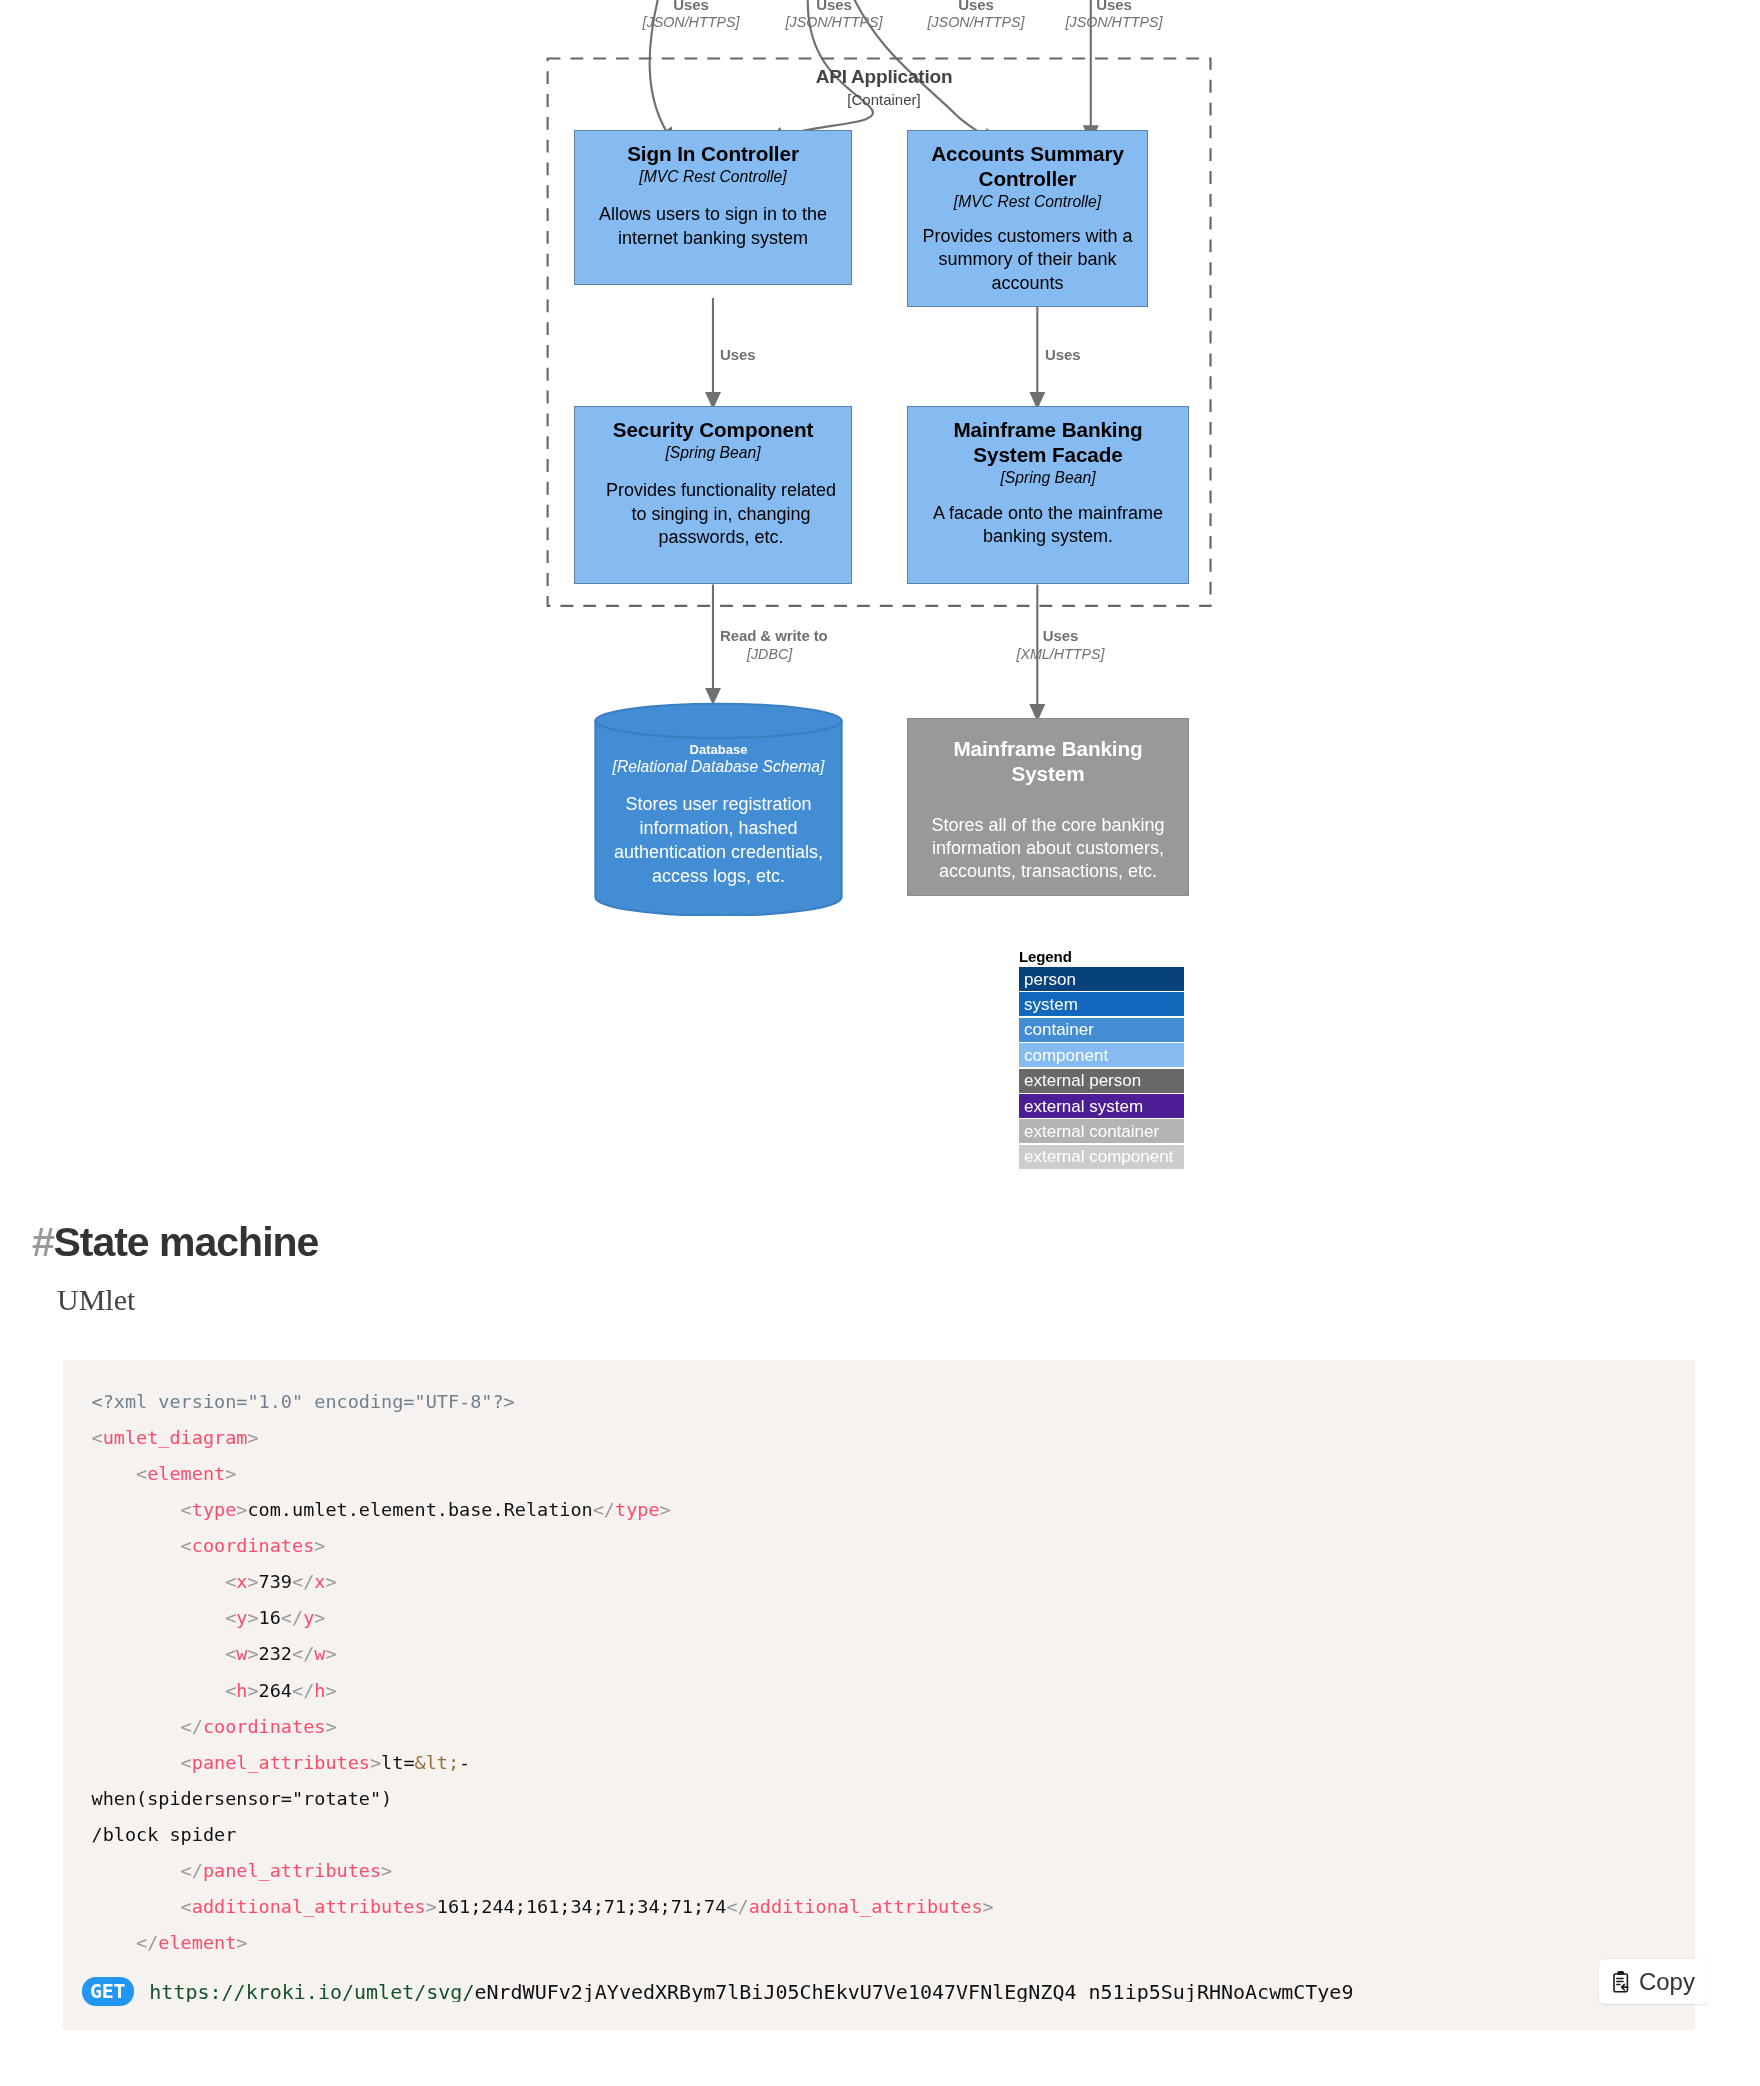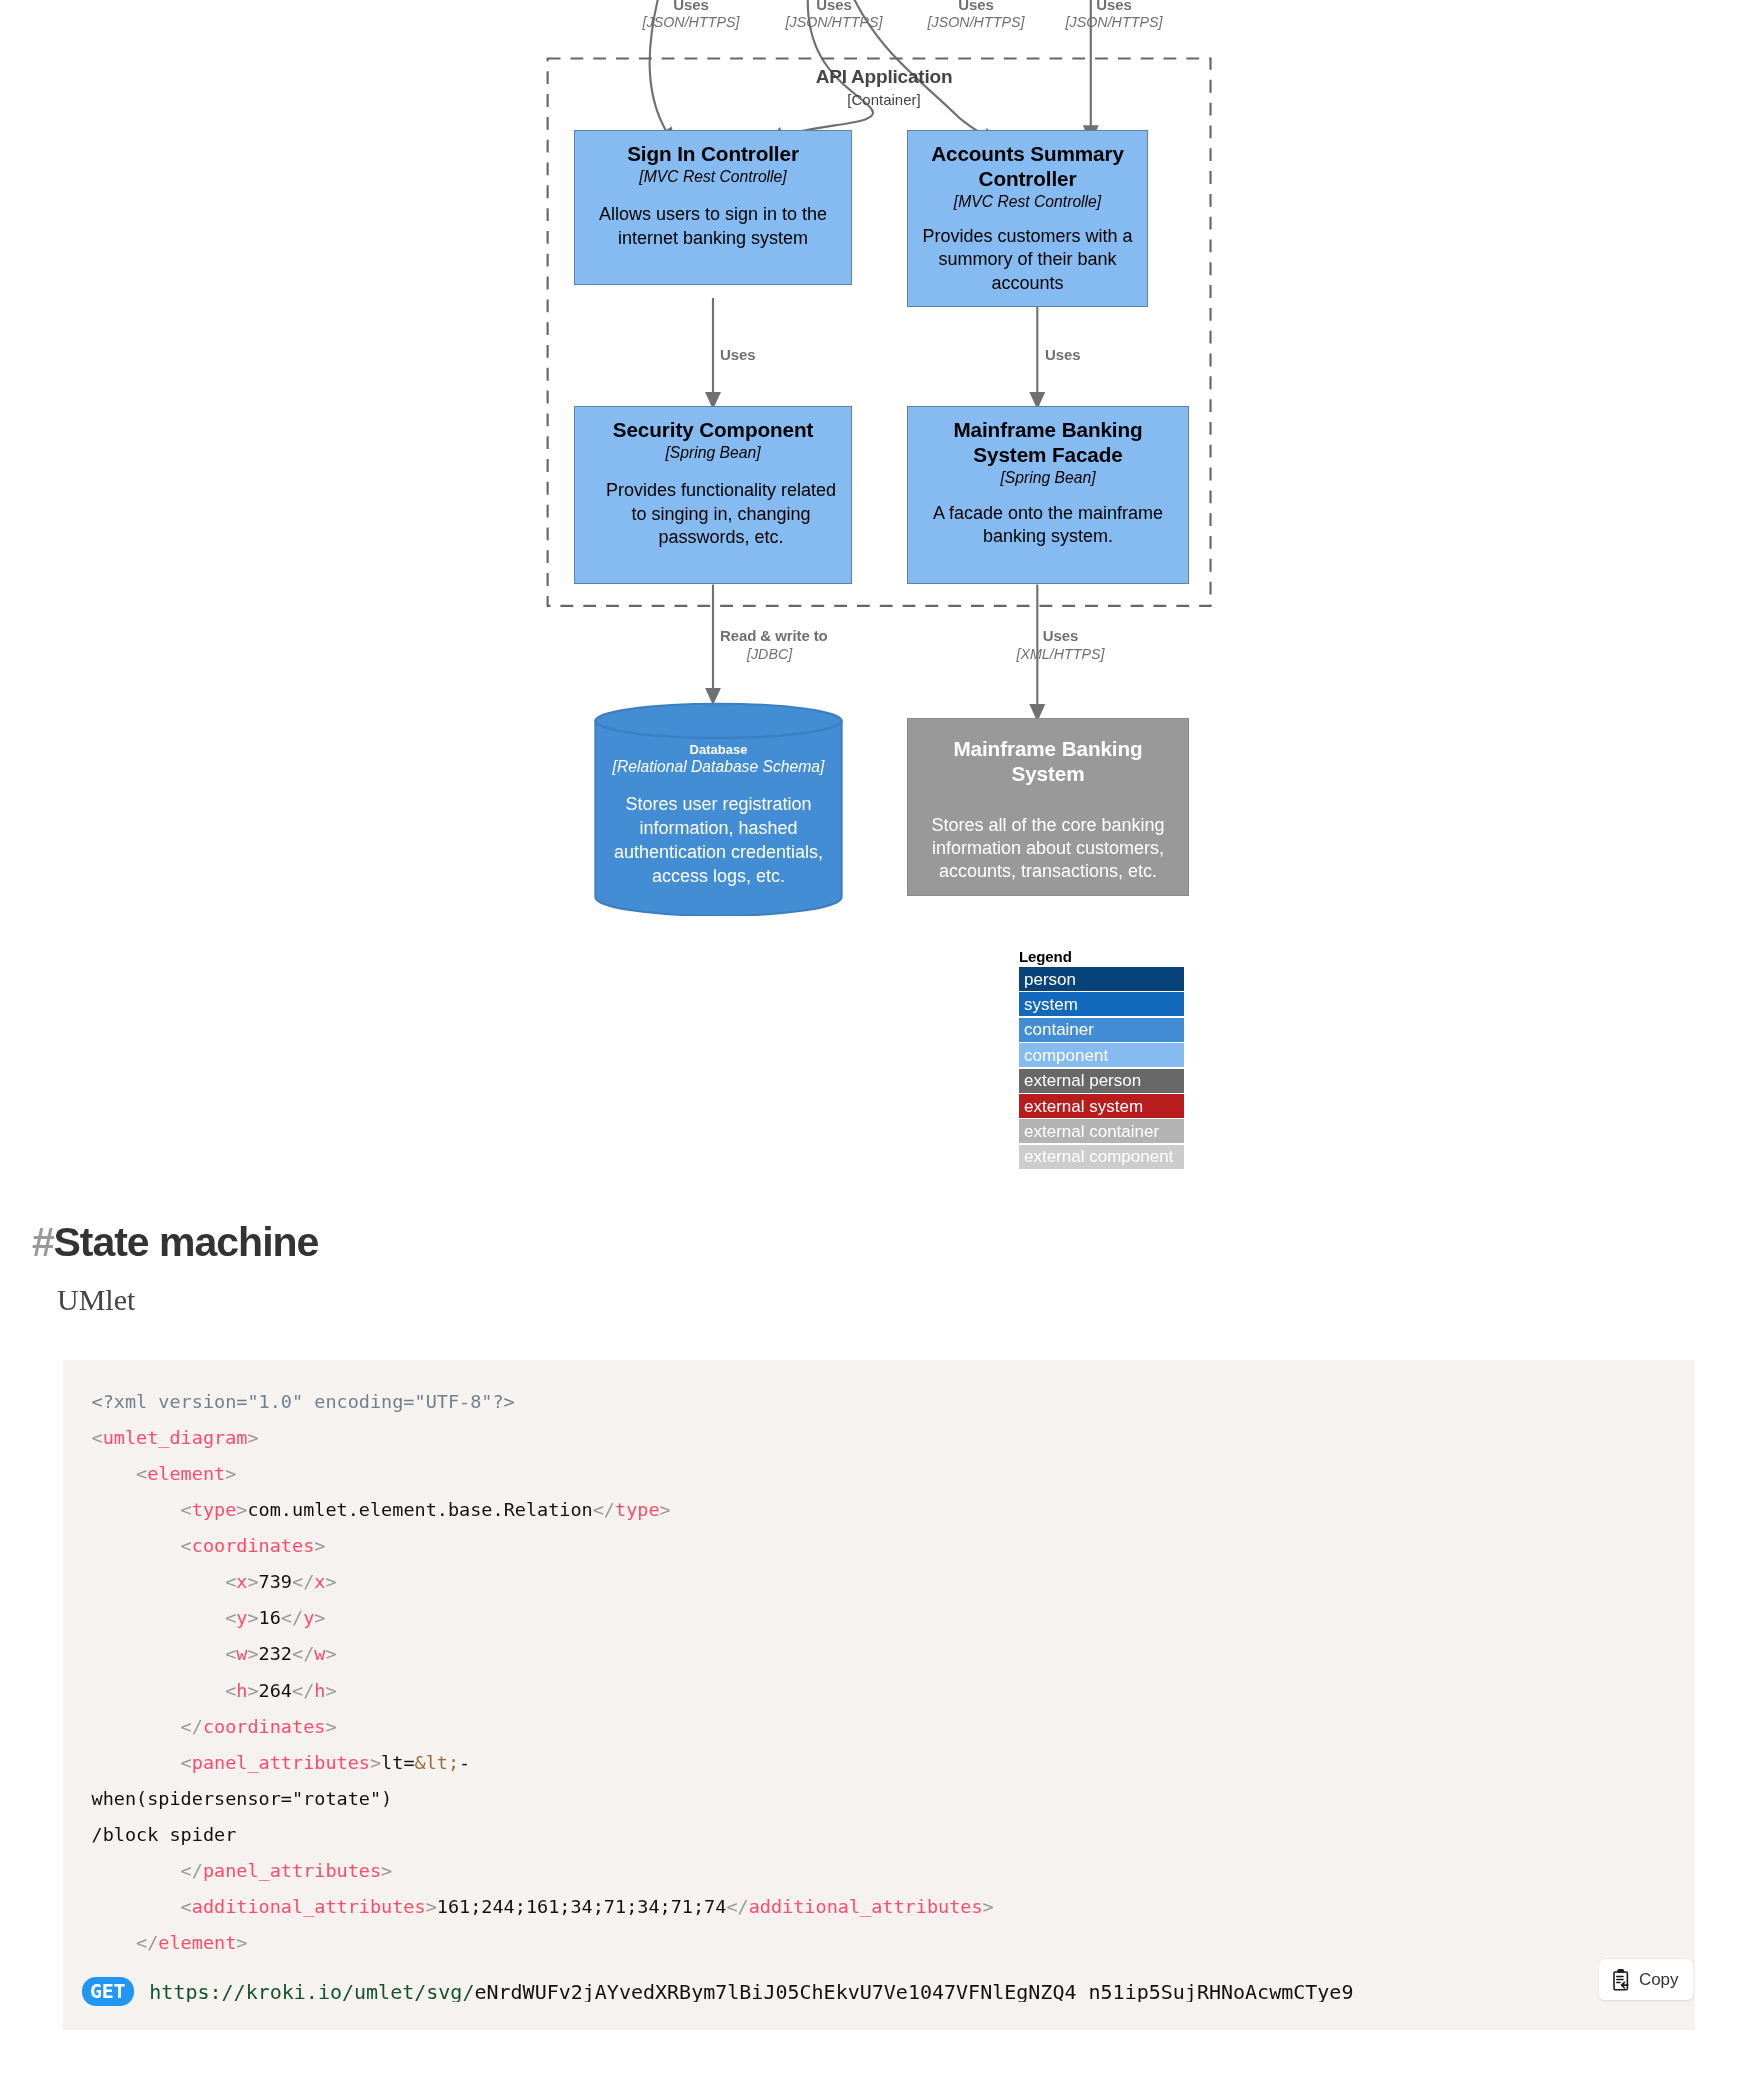--- a/index.html
+++ b/index.html
@@ -171,21 +171,21 @@
 
   #copy-button {
     position: absolute;
     left: 1599px; top: 1959px;
     background: #ffffff;
     border-radius: 5.7px;
     padding: 8.6px 14.3px 8.6px 11.4px;
     display: flex; align-items: center; gap: 7.1px;
     box-shadow: 0 0.7px 2.1px rgba(0,0,0,0.10);
   }
-  #copy-label { font-size: 17px; color: #333333; }
+  #copy-label { font-size: 24px; color: #333333; }
   #copy-icon { width: 21.4px; height: 24px; display:block; }
 </style>
 </head>
 <body>
 
 <div id="c4-diagram">
 
   <svg id="c4-svg" width="1761" height="1169" viewBox="0 0 2470 1640">
     <defs>
       <marker id="arrow" viewBox="0 0 12 12" refX="9" refY="6" markerWidth="9" markerHeight="9" orient="auto-start-reverse">
@@ -294,21 +294,21 @@
   </div>
 
   <div id="legend">
     <div id="legend-title">Legend</div>
     <div id="legend-rows">
         <div class="legend-row" style="background: rgb(8, 66, 123);">person</div>
         <div class="legend-row" style="background: rgb(17, 104, 189);">system</div>
         <div class="legend-row" style="background: rgb(67, 141, 213);">container</div>
         <div class="legend-row" style="background: rgb(133, 187, 240);">component</div>
         <div class="legend-row" style="background: rgb(104, 104, 104);">external person</div>
-        <div class="legend-row" style="background: #b91c1c;">external system</div>
+        <div class="legend-row" style="background: #4c1d95;">external system</div>
         <div class="legend-row" style="background: rgb(179, 179, 179);">external container</div>
         <div class="legend-row" style="background: rgb(204, 204, 204);">external component</div>
       </div>
   </div>
 </div>
 
 <div id="section-heading">
   <span id="heading-anchor">#</span>
   <span id="heading-text">State machine</span>
 </div>

